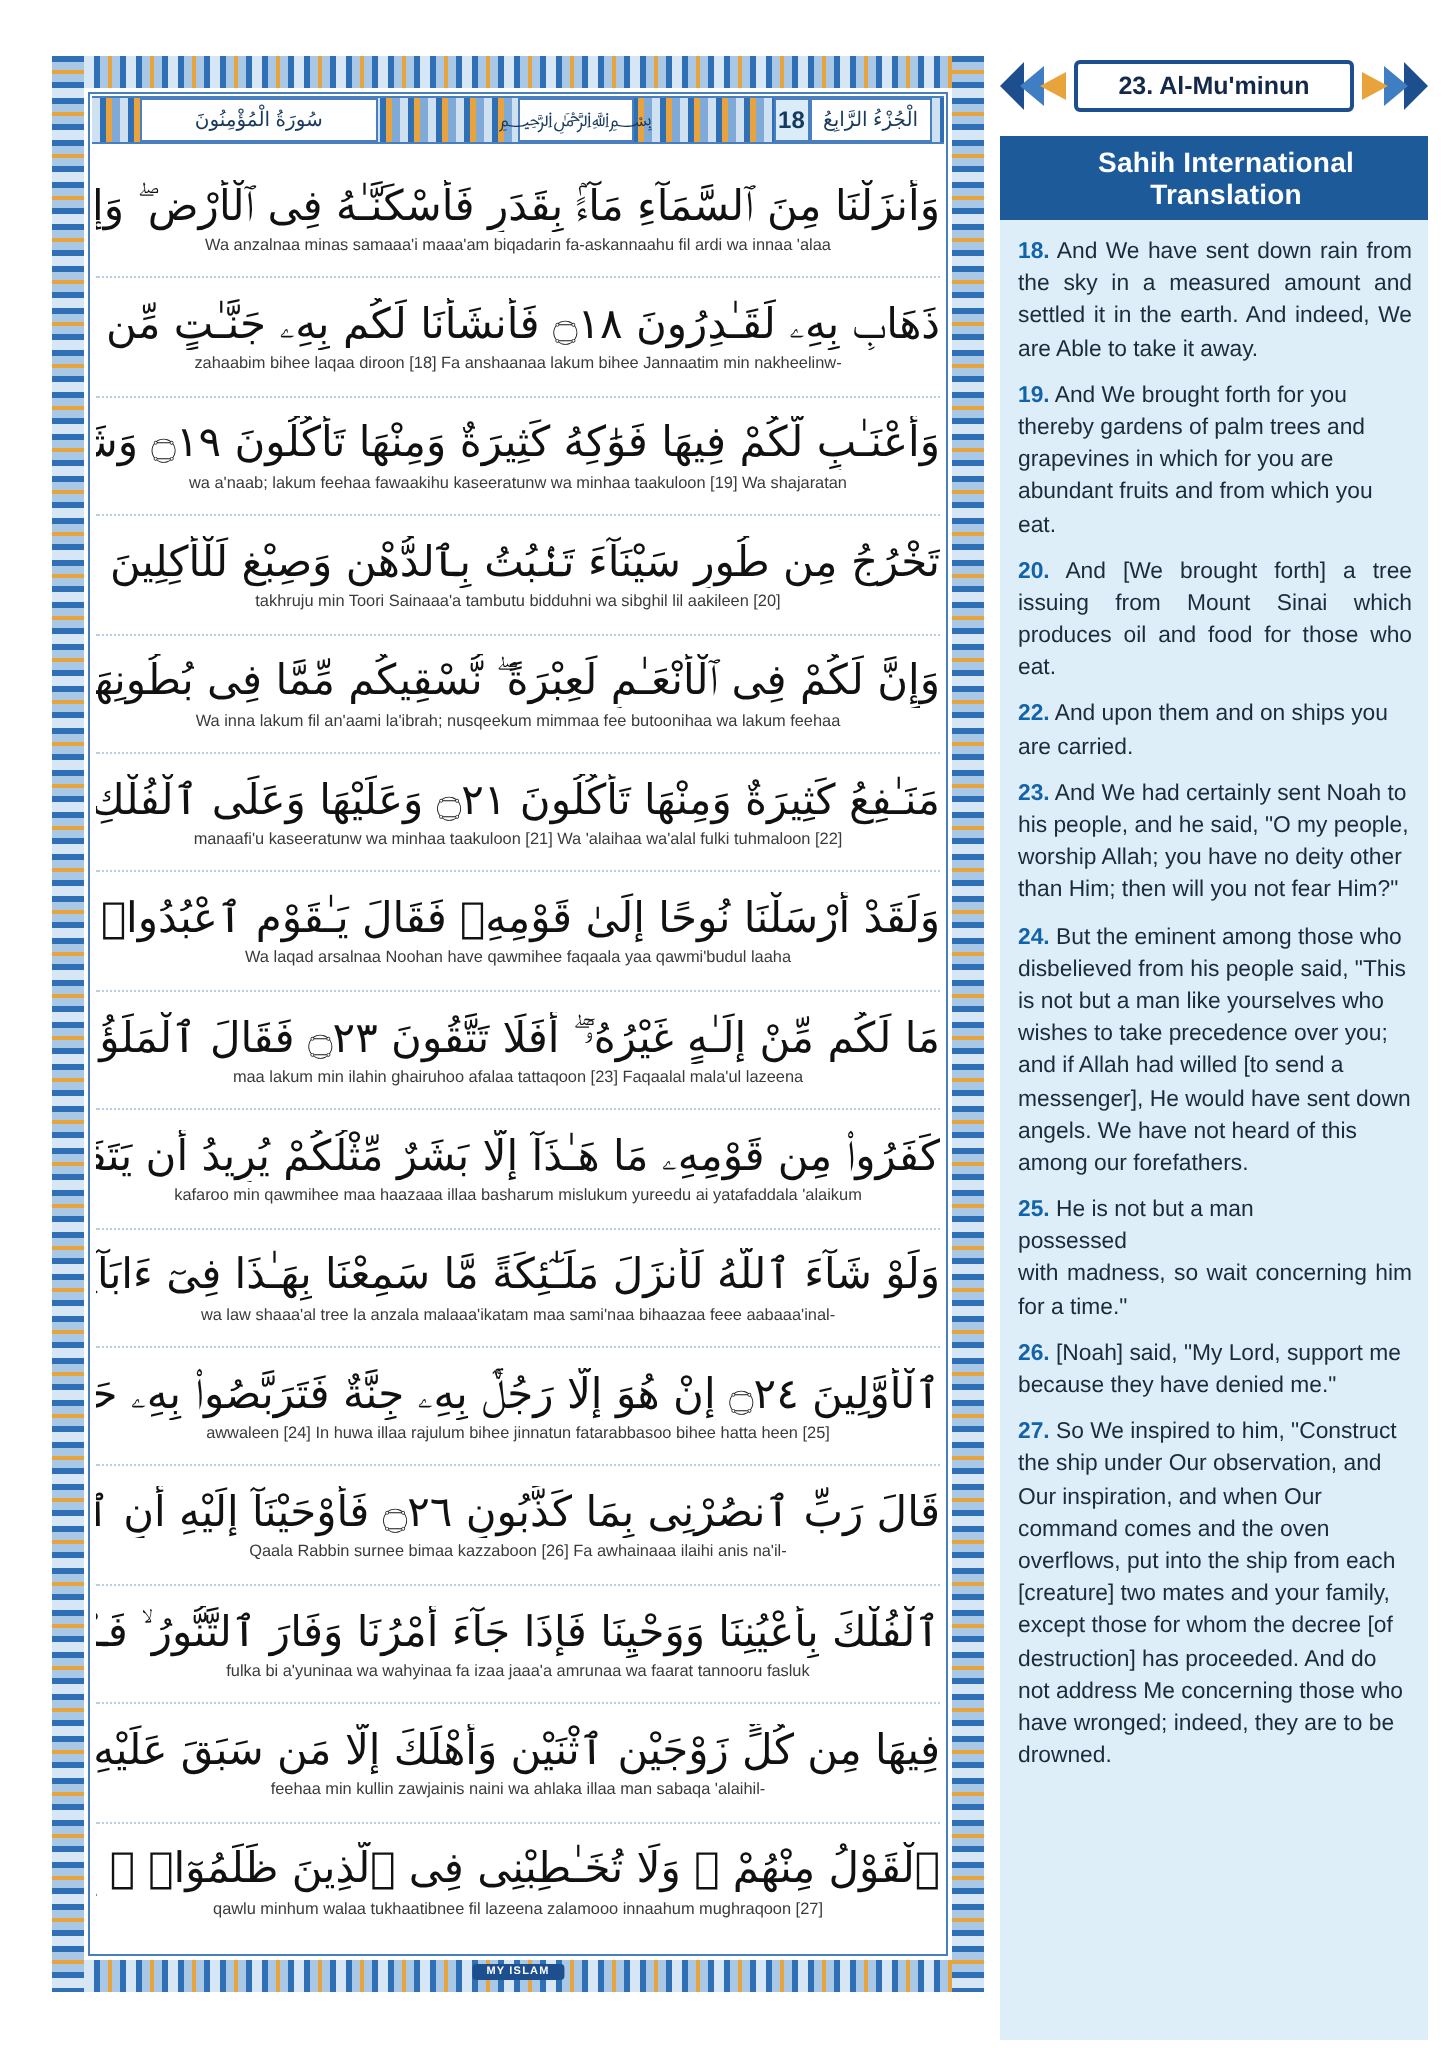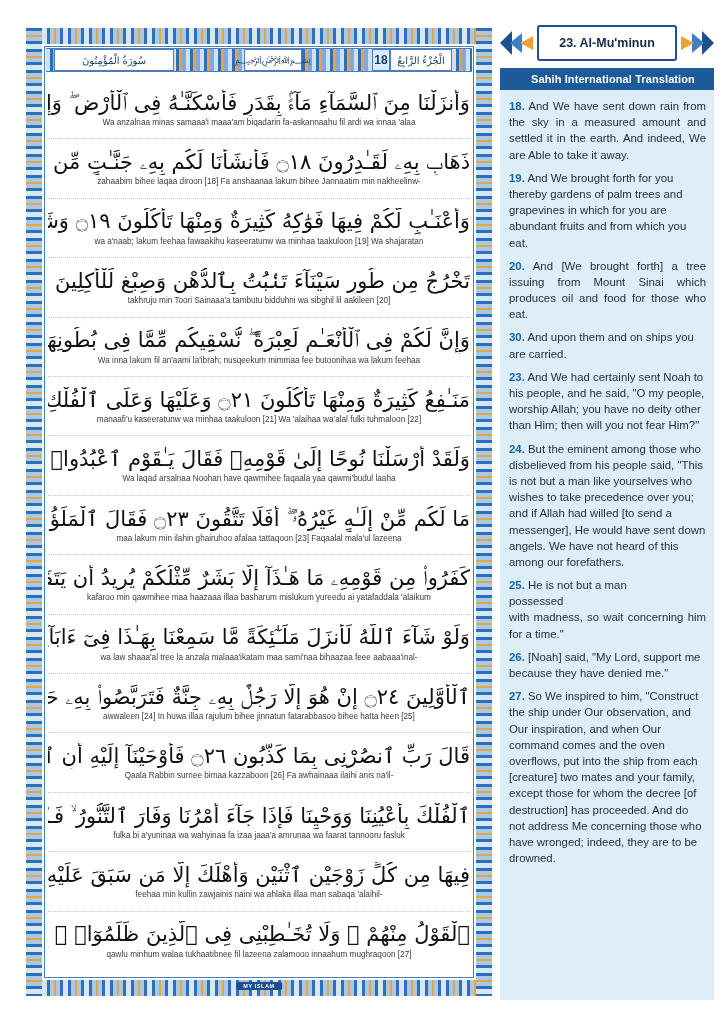--- a/index.html
+++ b/index.html
@@ -89,21 +89,21 @@
   .hdr-box {
     background: #ffffff;
     border: 1px solid #4a7fbf;
     display: flex;
     align-items: center;
     justify-content: center;
     font-size: 10px;
     color: #1a3a5c;
     direction: rtl;
   }
-  .hdr-sura   { width: 120px; margin-left: 8px; text-align: center; }
+  .hdr-sura   { width: 120px; margin-left: 24px; text-align: center; }
   .hdr-spacer { flex: 0 0 70px; }
   .hdr-basmala{ width: 58px; }
   .hdr-spacer2{ flex: 0 0 70px; }
   .hdr-page   { width: 18px; background: #d9ecf7; font-size: 12px; font-weight: bold; color: #153a5e; }
   .hdr-juz    { width: 62px; margin-right: 6px; }
 
   
   .verse-list {
     position: absolute;
     left: 22px; top: 52px;
@@ -176,21 +176,21 @@
     align-items: center;
     justify-content: center;
     margin-bottom: 8px;
   }
   .ribbon-plate {
     position: relative;
     z-index: 3;
     background: #ffffff;
     border: 2px solid #1d4f8f;
     border-radius: 3px;
-    height: 36px;
+    height: 26px;
     min-width: 140px;
     display: flex;
     align-items: center;
     justify-content: center;
     padding: 0 16px;
     font-size: 12.5px;
     font-weight: bold;
     color: #14294a;
   }
   .ribbon-wing {
@@ -200,21 +200,21 @@
     width: 34px;
     height: 26px;
     z-index: 1;
   }
   .ribbon-wing.left { left: 0; }
   .ribbon-wing.right { right: 0; }
 
   .trans-subhead {
     background: #1d5a99;
     color: #ffffff;
-    font-size: 11px;
+    font-size: 14px;
     font-weight: bold;
     text-align: center;
     padding: 5px 0 5px 12px;
     letter-spacing: 0.1px;
   }
 
   .trans-body {
     background: #ddeef8;
     padding: 8px 8px 10px 9px;
     height: 910px;
@@ -344,21 +344,21 @@
       </span>
       <div class="ribbon-plate">23. Al-Mu'minun</div>
     </div>
 
     <div class="trans-subhead">Sahih International Translation</div>
 
     <div class="trans-body" id="trans-body">
         <p class="verse-p justify"><span class="verse-num">18.</span><span> And We have sent down rain from the sky in a measured amount and settled it in the earth. And indeed, We are Able to take it away.</span></p>
         <p class="verse-p"><span class="verse-num">19.</span><span> And We brought forth for you thereby gardens of palm trees and grapevines in which for you are abundant fruits and from which you eat.</span></p>
         <p class="verse-p justify"><span class="verse-num">20.</span><span> And [We brought forth] a tree issuing from Mount Sinai which produces oil and food for those who eat.</span></p>
-        <p class="verse-p"><span class="verse-num">30.</span><span> And upon them and on ships you are carried.</span></p>
+        <p class="verse-p"><span class="verse-num">22.</span><span> And upon them and on ships you are carried.</span></p>
         <p class="verse-p"><span class="verse-num">23.</span><span> And We had certainly sent Noah to his people, and he said, "O my people, worship Allah; you have no deity other than Him; then will you not fear Him?"</span></p>
         <p class="verse-p"><span class="verse-num">24.</span><span> But the eminent among those who disbelieved from his people said, "This is not but a man like yourselves who wishes to take precedence over you; and if Allah had willed [to send a messenger], He would have sent down angels. We have not heard of this among our forefathers.</span></p>
         <p class="verse-p justify"><span class="verse-num">25.</span><span> He is not but a man</span><span class="trans-text-continued">possessed</span><span class="trans-text-continued">with madness, so wait concerning him for a time."</span></p>
         <p class="verse-p"><span class="verse-num">26.</span><span> [Noah] said, "My Lord, support me because they have denied me."</span></p>
         <p class="verse-p"><span class="verse-num">27.</span><span> So We inspired to him, "Construct the ship under Our observation, and Our inspiration, and when Our command comes and the oven overflows, put into the ship from each [creature] two mates and your family, except those for whom the decree [of destruction] has proceeded. And do not address Me concerning those who have wronged; indeed, they are to be drowned.</span></p>
       </div>
   </div>
 
 </div>
 

